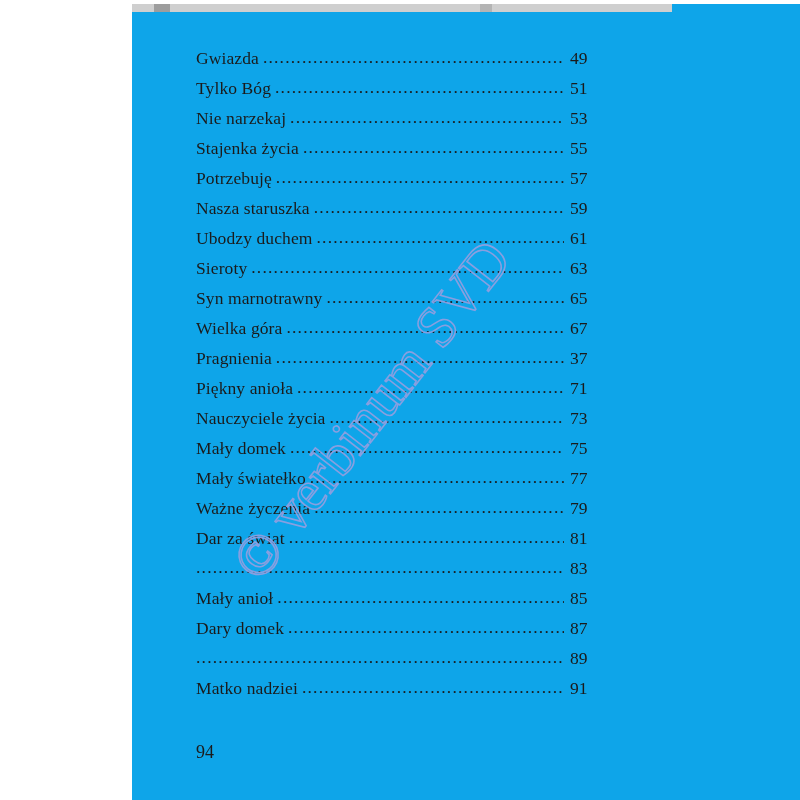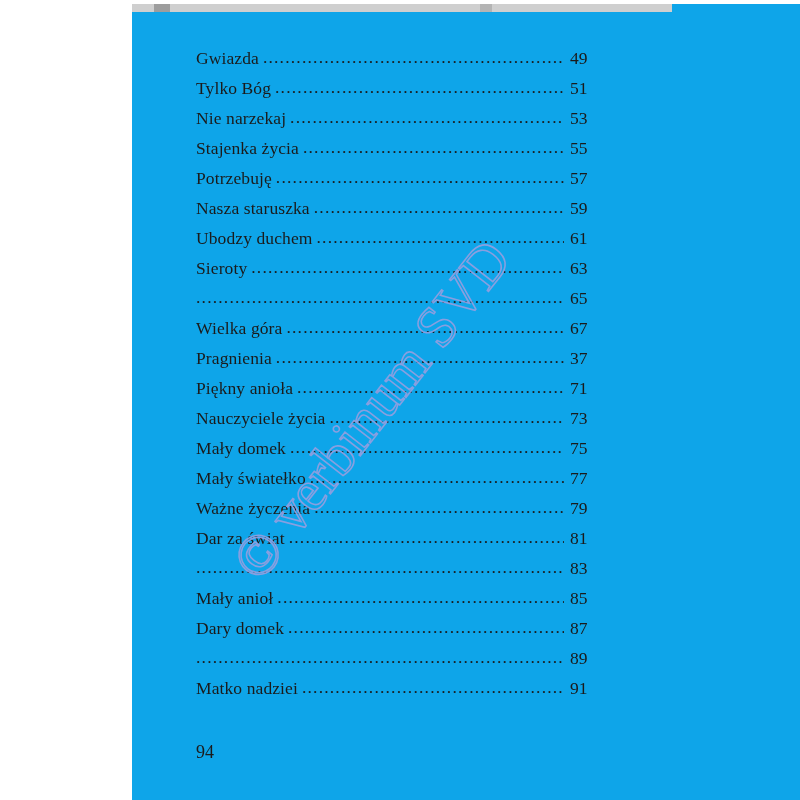--- a/index.html
+++ b/index.html
@@ -172,20 +172,21 @@
         <span class="toc-title">Ubodzy duchem</span>
         <span class="toc-dots">......................................................................................</span>
         <span class="toc-page">61</span>
       </div>
       <div class="toc-row">
         <span class="toc-title">Sieroty</span>
         <span class="toc-dots">......................................................................................</span>
         <span class="toc-page">63</span>
       </div>
       <div class="toc-row">
+        <span class="toc-title">Syn marnotrawny</span>
         <span class="toc-dots">......................................................................................</span>
         <span class="toc-page">65</span>
       </div>
       <div class="toc-row">
         <span class="toc-title">Wielka góra</span>
         <span class="toc-dots">......................................................................................</span>
         <span class="toc-page">67</span>
       </div>
       <div class="toc-row">
         <span class="toc-title">Pragnienia</span>

